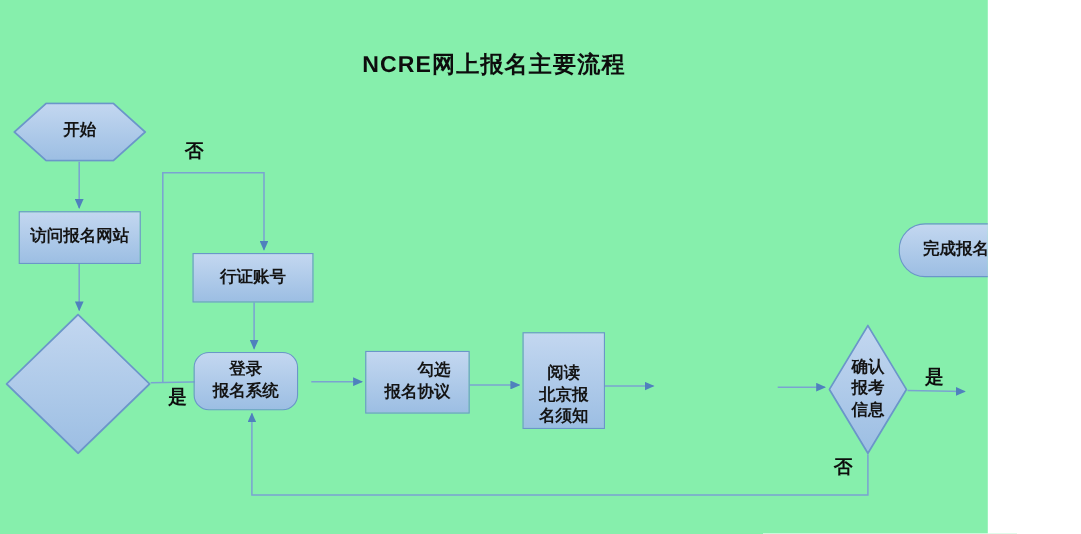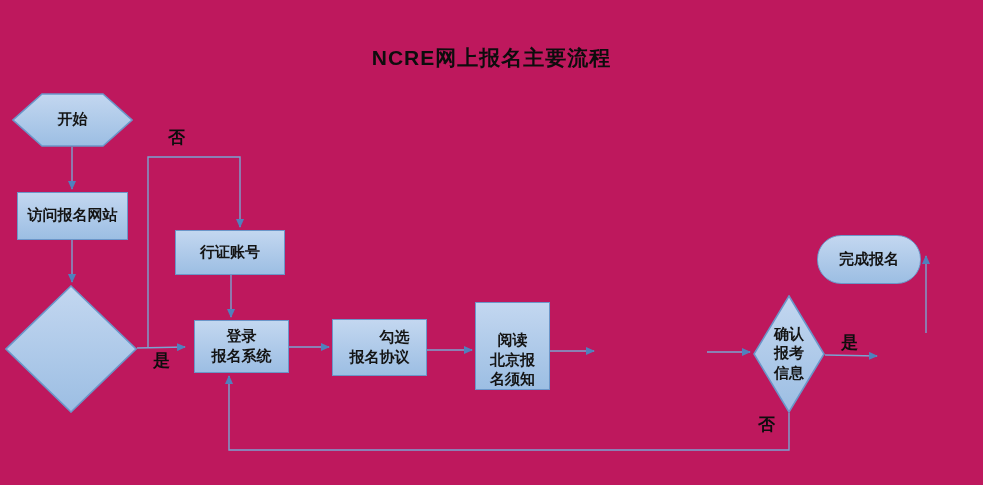--- a/index.html
+++ b/index.html
@@ -1,19 +1,19 @@
 <!DOCTYPE html>
 <html><head>
 <meta charset="utf-8">
 <style>
   html,body { margin:0; padding:0; background:#ffffff; }
   .canvas {
     position:relative;
-    width:983px; height:485px;
-    background:#be185d;
+    width:898px; height:485px;
+    background:#86efac;
     font-family:"Liberation Sans","DejaVu Sans",sans-serif;
     overflow:hidden;
   }
   .title {
     position:absolute; top:44px; left:0; width:100%;
     text-align:center;
     font-size:21px; font-weight:bold; color:#0d0d0d;
     letter-spacing:1px;
   }
   .wires { position:absolute; left:0; top:0; width:983px; height:485px; }
@@ -88,21 +88,21 @@
   <div class="node" style="left:5px; top:285px; width:132px; height:128px;">
     <svg class="shape-svg" viewBox="0 0 132 128">
       <polygon points="66,1 131,64 66,127 1,64" fill="url(#nodeGrad)" stroke="#6b96c9" stroke-width="1.6"></polygon>
     </svg>
   </div>
 
   <div class="node rect-node" style="left:175px; top:230px; width:110px; height:45px;">
     <div class="label">行证账号</div>
   </div>
 
-  <div class="node rect-node" style="left:194px; top:320px; width:95px; height:53px;">
+  <div class="node rect-node" style="left:176px; top:320px; width:95px; height:53px;border-radius:14px;">
     <div class="label">登录
 报名系统</div>
   </div>
 
   <div class="node rect-node" style="left:332px; top:319px; width:95px; height:57px;text-align:right;">
     <div class="label">勾选
 报名协议</div>
   </div>
 
   <div class="node rect-node" style="left:475px; top:302px; width:75px; height:88px;align-items:flex-end;">
@@ -115,21 +115,21 @@
   <div class="node" style="left:753px; top:295px; width:72px; height:118px;">
     <svg class="shape-svg" viewBox="0 0 72 118">
       <polygon points="36,1 71,59 36,117 1,59" fill="url(#nodeGrad)" stroke="#6b96c9" stroke-width="1.6"></polygon>
     </svg>
     <div class="label">确认
 报考
 信息</div>
   </div>
 
 
-  <div class="node rect-node terminator" style="left:817px; top:203px; width:104px; height:49px;margin-top:32px;">
+  <div class="node rect-node terminator" style="left:817px; top:203px; width:104px; height:49px;">
     <div class="label">完成报名</div>
   </div>
 
   <div class="edge-label" style="left:168px; top:126px;">否</div>
   <div class="edge-label" style="left:153px; top:349px;">是</div>
   <div class="edge-label" style="left:841px; top:331px;">是</div>
   <div class="edge-label" style="left:758px; top:413px;">否</div>
 
 </div>
 

